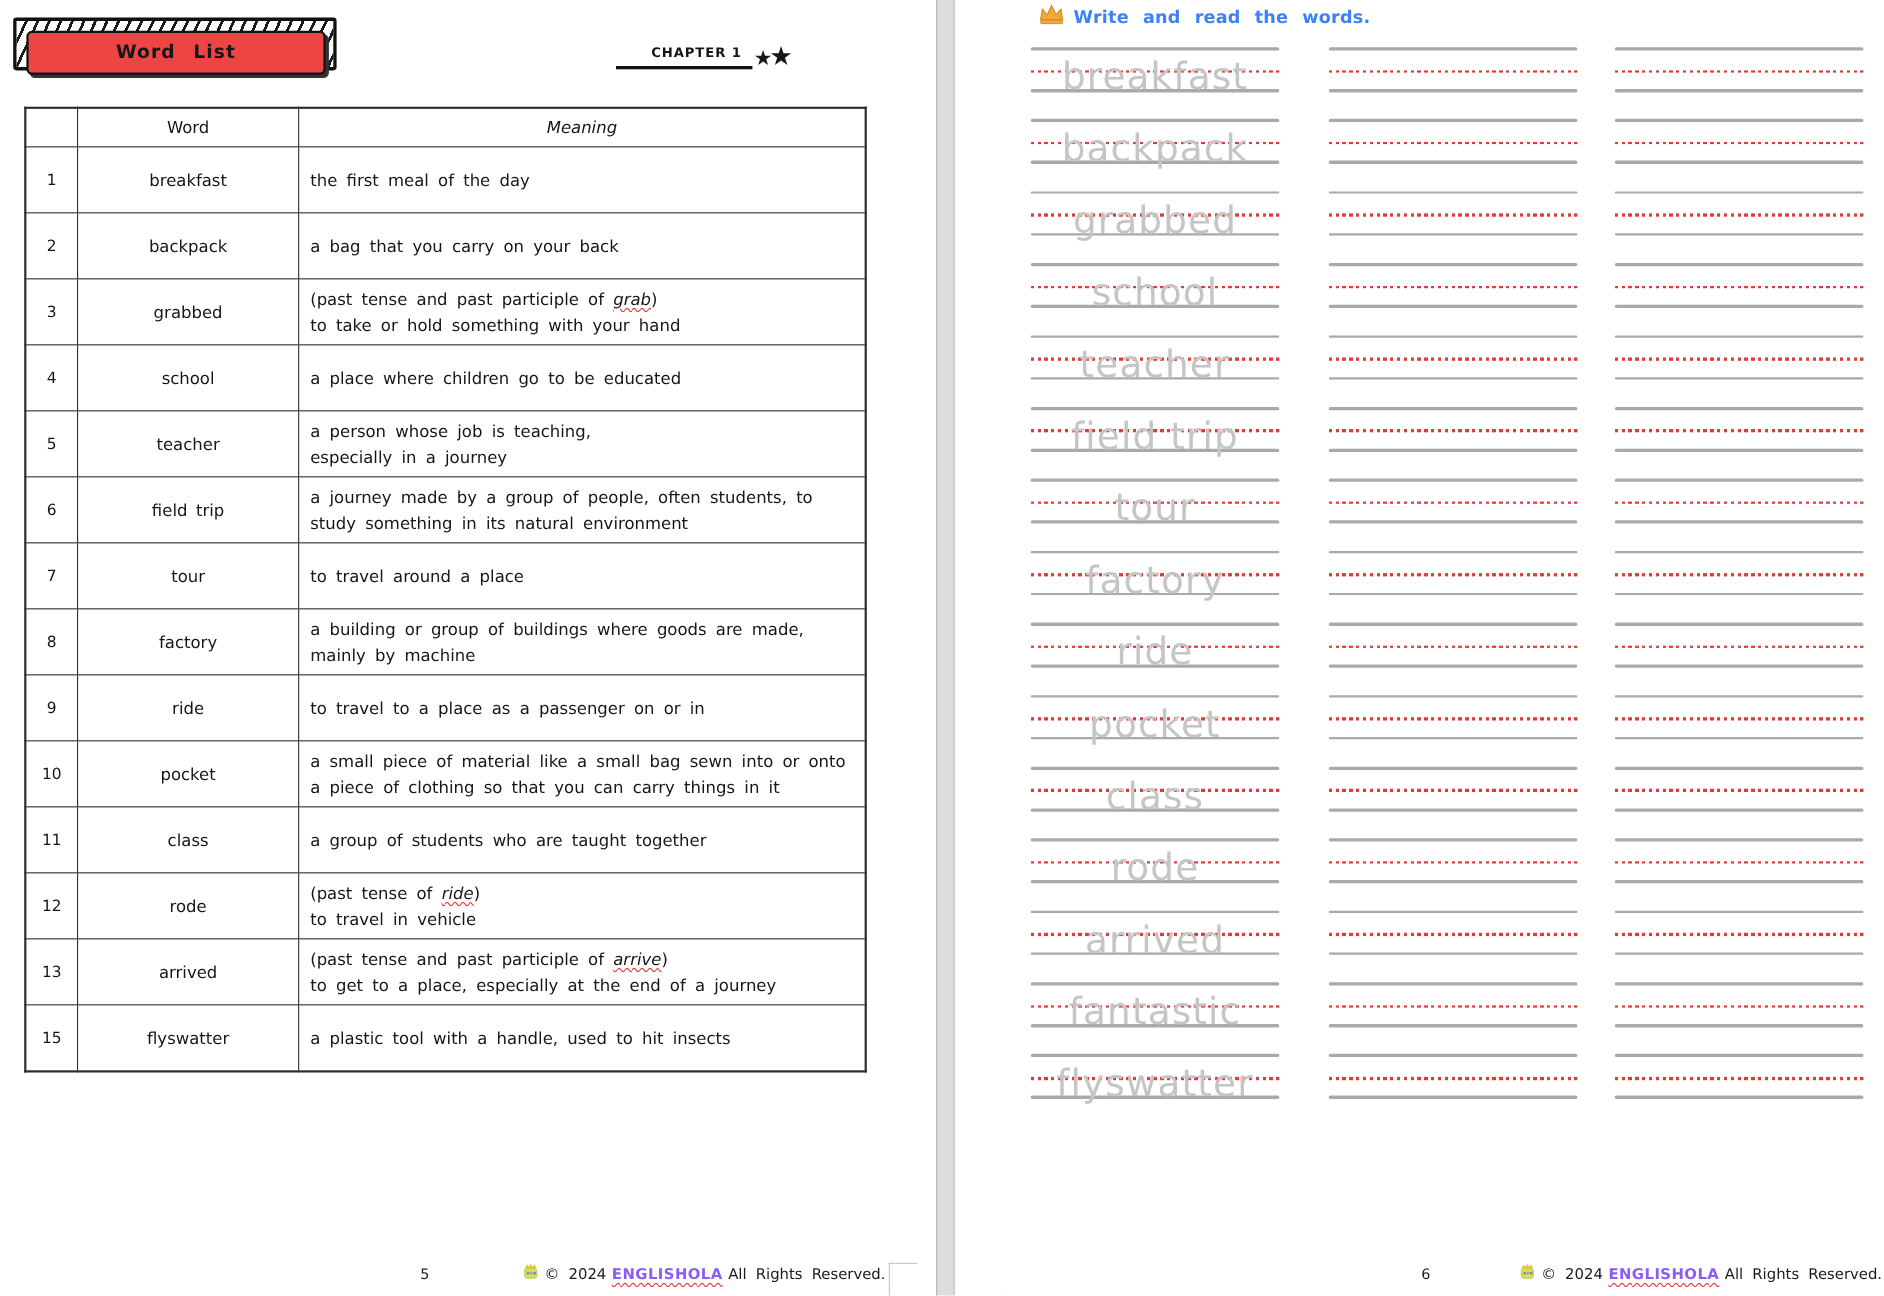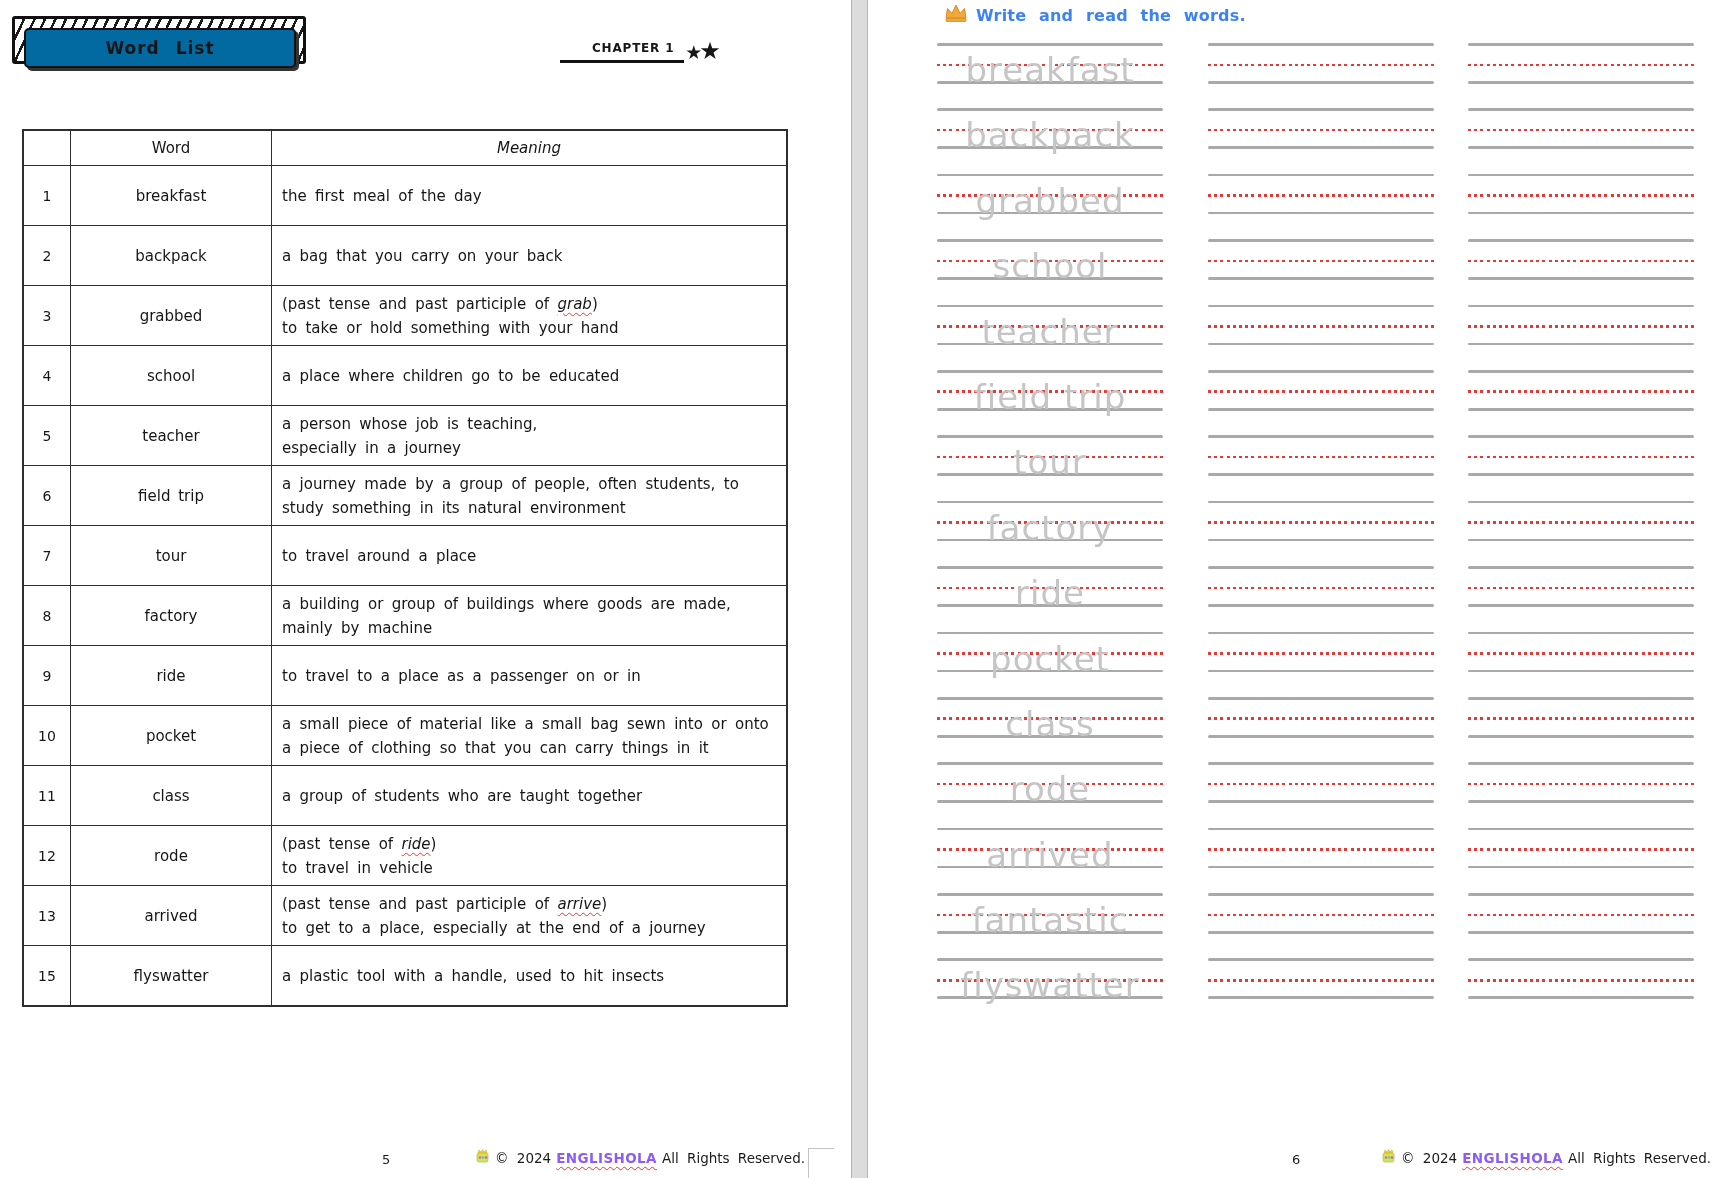--- a/index.html
+++ b/index.html
@@ -5,34 +5,34 @@
   html,body{margin:0;padding:0;background:#fff;}
   .stage{position:relative;width:1713px;height:1178px;overflow:hidden;background:#fff;
          font-family:"DejaVu Sans","Liberation Sans",sans-serif;color:#161616;}
 
   
   .page-left{position:absolute;left:0;top:0;width:851px;height:1178px;background:#fff;}
 
   .wordlist-box{position:absolute;left:12px;top:16px;width:298px;height:52px;}
   .wordlist-back{position:absolute;left:0;top:0;width:288px;height:42px;border:3px solid #111;border-radius:3px;
     background:repeating-linear-gradient(115deg,#fff 0 7px,#1a1a1a 7px 9.5px);}
-  .wordlist-front{position:absolute;left:12px;top:12px;width:268px;height:36px;background:#0369a1;
+  .wordlist-front{position:absolute;left:12px;top:12px;width:268px;height:36px;background:#ef4444;
     border:2.5px solid #111;border-radius:5px;box-shadow:3px 3px 0 #333;
     display:flex;align-items:center;justify-content:center;}
   .wordlist-front span{font-size:17px;font-weight:600;letter-spacing:1px;word-spacing:9px;}
 
   .chapter{position:absolute;left:560px;top:32px;white-space:nowrap;}
   .chapter-label{display:inline-block;border-bottom:3px solid #111;padding:0 10px 5px 32px;
     font-size:12px;font-weight:600;letter-spacing:0.8px;}
   .stars{display:inline-block;position:relative;top:7px;left:1px;letter-spacing:-3px;line-height:1;}
   .stars .s1{font-size:19px;} .stars .s2{font-size:24px;}
 
   table.wordlist{position:absolute;left:22px;top:97px;width:766px;border-collapse:collapse;table-layout:fixed;}
   table.wordlist th,table.wordlist td{border:1.4px solid #2e2e2e;vertical-align:middle;}
-  table.wordlist{border:2px solid #2e2e2e;margin-top:32px;}
+  table.wordlist{border:2px solid #2e2e2e;}
   th.h-num{width:44px;} th.h-word{width:198px;} th.h-meaning{width:auto;font-style:italic;}
   table.wordlist th{height:32px;font-size:15px;font-weight:normal;text-align:center;word-spacing:2px;}
   td.c-num{text-align:center;font-size:14px;}
   td.c-word{text-align:center;font-size:15px;word-spacing:3px;height:57px;}
   td.c-meaning{font-size:15px;text-align:left;padding:5px 10px;line-height:24px;word-spacing:0.24em;}
   .em-wavy{font-style:italic;text-decoration:underline wavy #e53935 1px;text-underline-offset:2.5px;}
 
   
   .pagenum{position:absolute;font-size:13px;color:#1a1a1a;}
   .pagenum-left{left:382px;top:1152px;}

